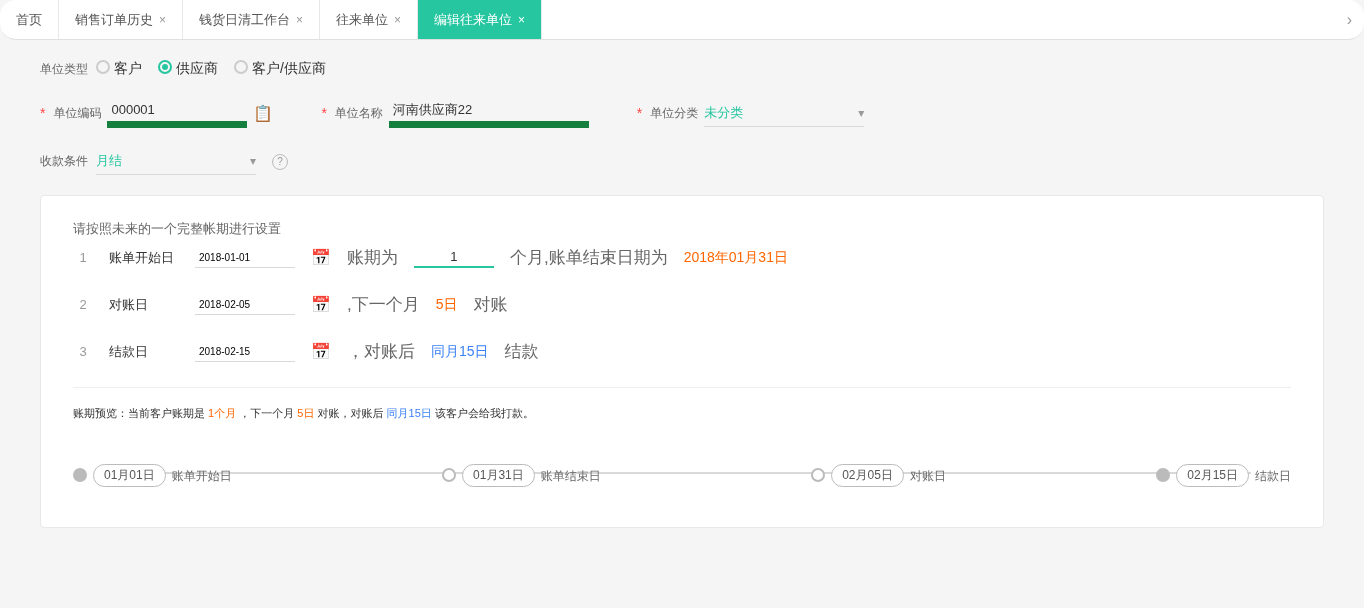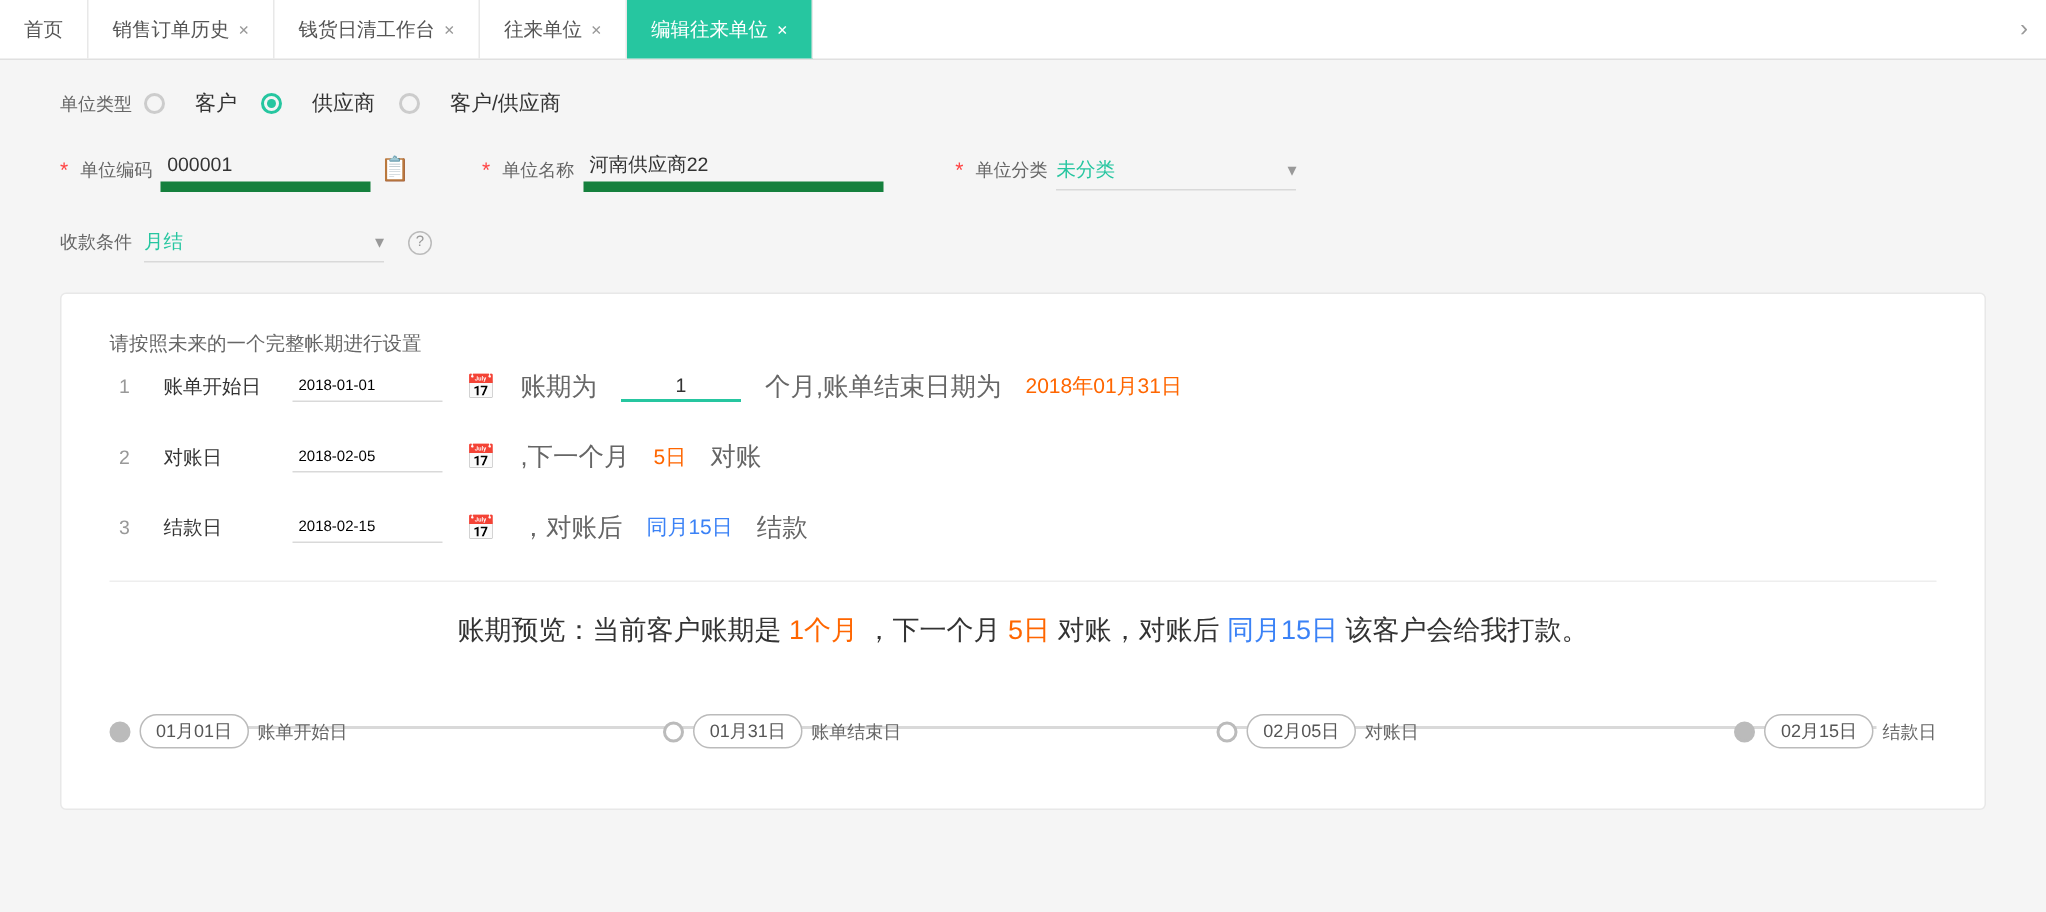--- a/index.html
+++ b/index.html
@@ -6,20 +6,21 @@
     body { font-family: 'Microsoft YaHei', Arial, sans-serif; font-size: 14px; background: #f5f5f5; color: #333; }
 
     
     .tab-bar {
       display: flex;
       align-items: center;
       background: #fff;
       border-bottom: 1px solid #e0e0e0;
       height: 40px;
       padding: 0;
+      border-radius: 16px;
     }
     .tab {
       display: flex;
       align-items: center;
       padding: 0 16px;
       height: 100%;
       cursor: pointer;
       font-size: 13px;
       color: #555;
       border-right: 1px solid #e8e8e8;
@@ -69,22 +70,22 @@
     }
 
     
     .radio-group {
       display: flex;
       align-items: center;
       gap: 16px;
     }
     .radio-item {
       display: flex;
-      align-items: center;
-      gap: 20px;
+      align-items: flex-start;
+      gap: 4px;
       cursor: pointer;
     }
     .radio-circle {
       width: 14px;
       height: 14px;
       border-radius: 50%;
       border: 2px solid #ccc;
       display: inline-flex;
       align-items: center;
       justify-content: center;
@@ -217,26 +218,25 @@
       width: 80px;
       font-size: 13px;
       padding: 2px 4px;
       outline: none;
       color: #333;
       text-align: center;
     }
 
     
     .preview-text {
-      font-size: 18px;
+      font-size: 11px;
       color: #333;
       margin-top: 8px;
       margin-bottom: 24px;
       line-height: 1.8;
-      text-align: center;
     }
 
     
     .timeline-container {
       display: flex;
       align-items: flex-start;
       position: relative;
       padding: 16px 0 8px;
     }
     .timeline-line {

